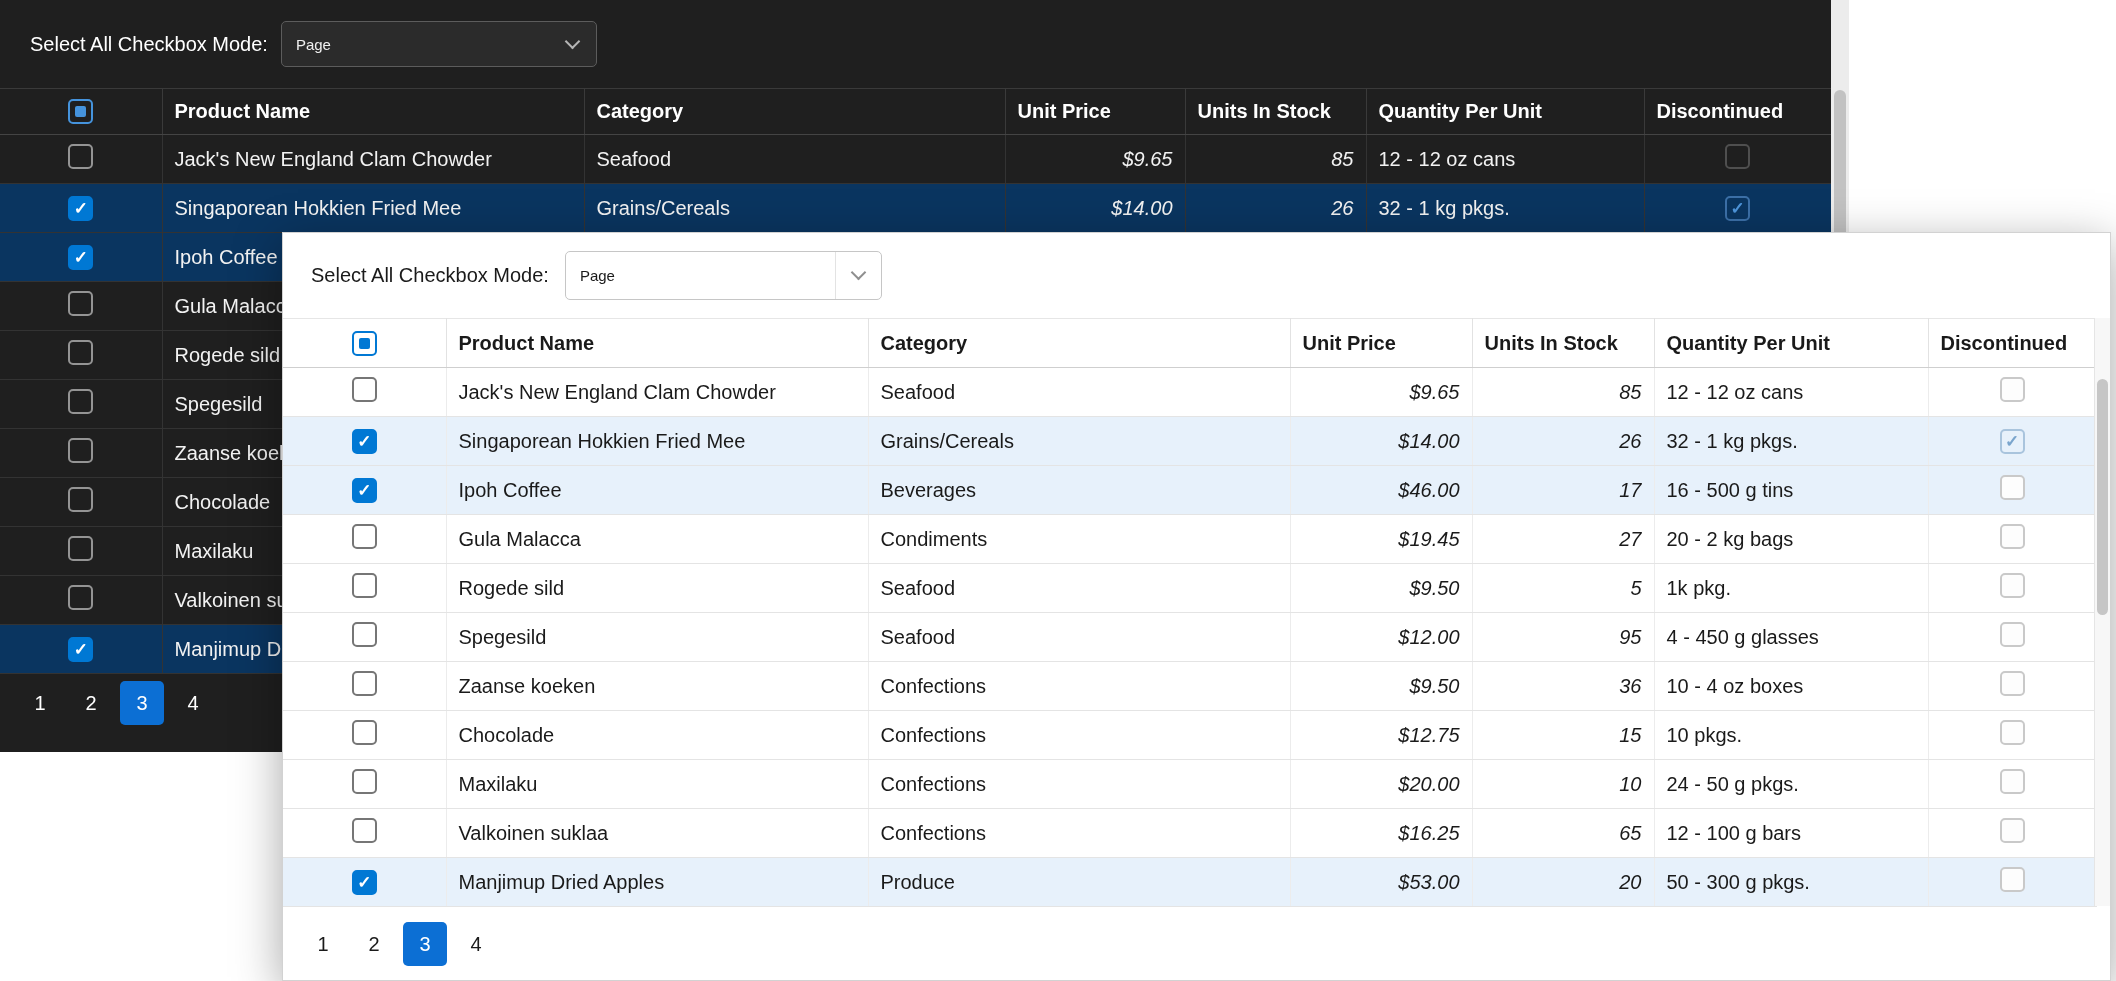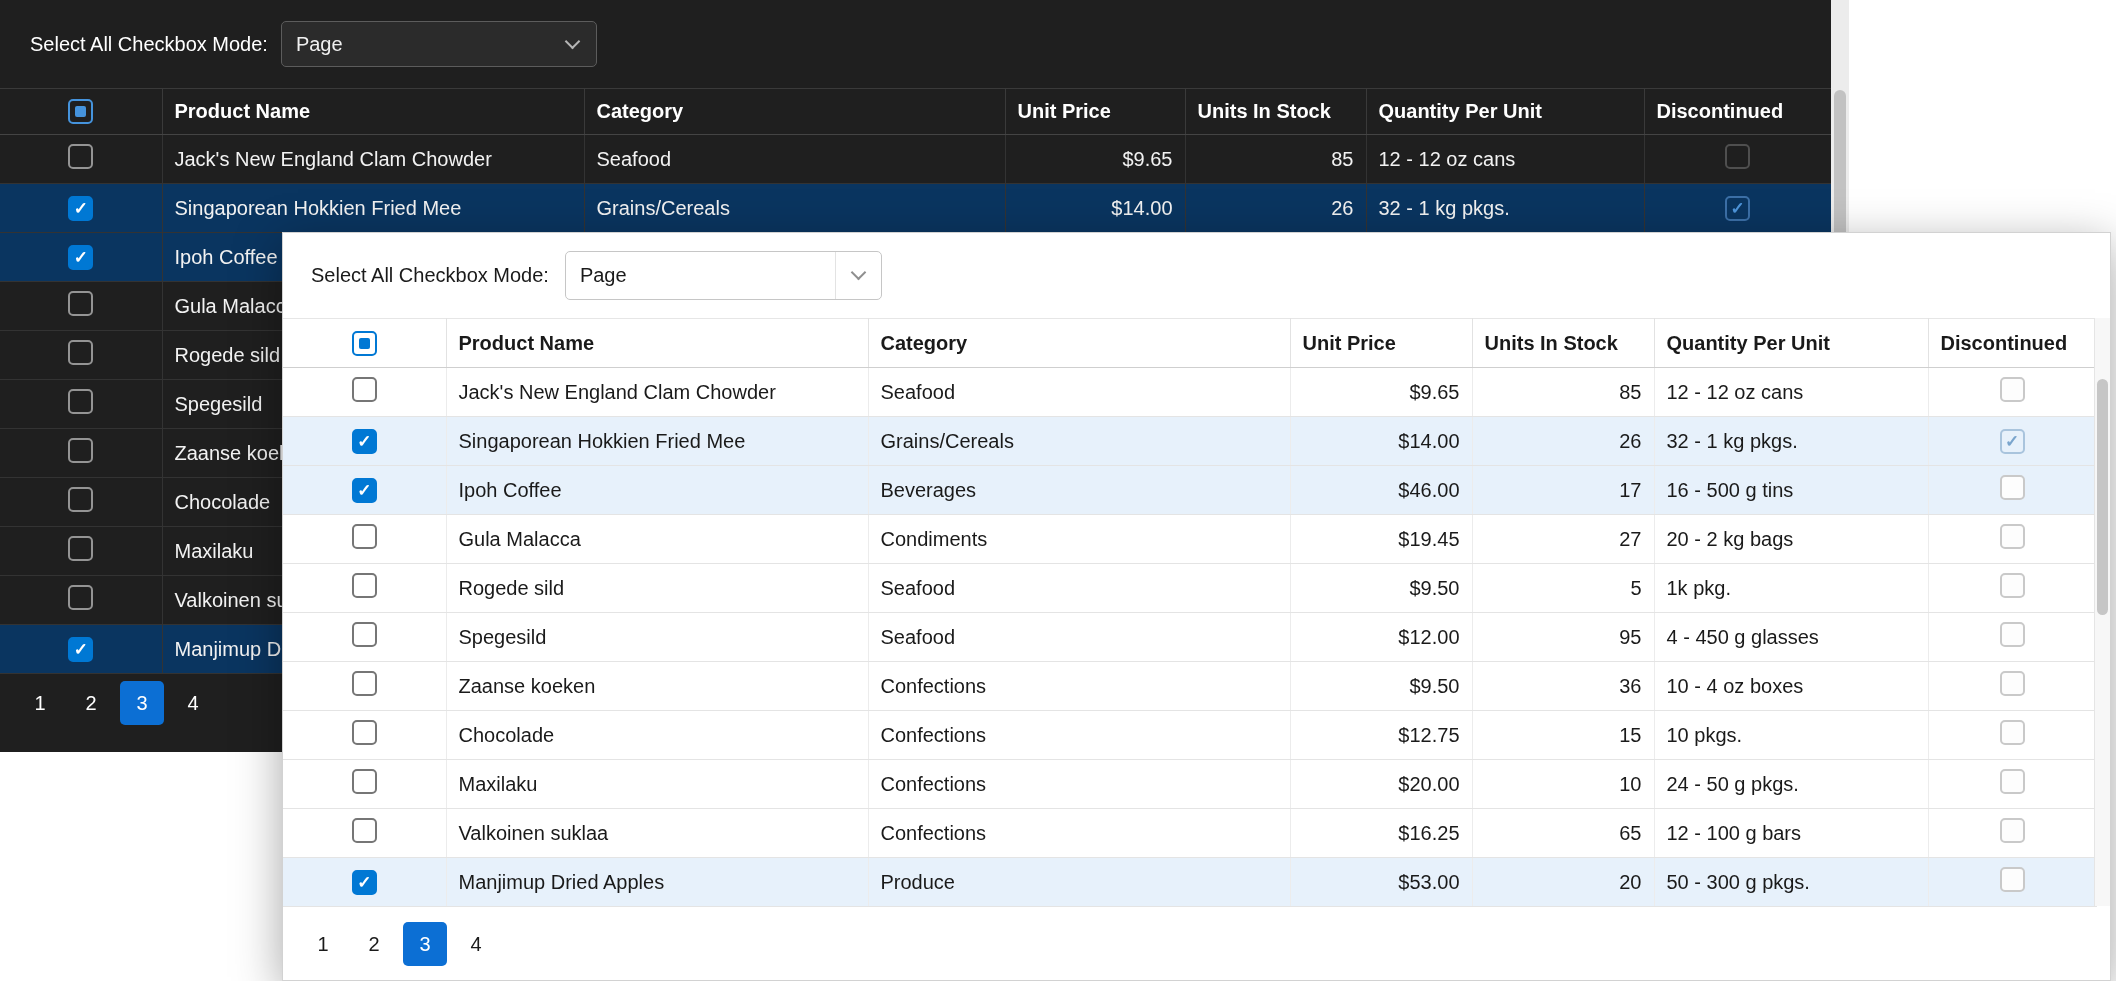--- a/index.html
+++ b/index.html
@@ -18,35 +18,35 @@
   .toolbar{display:flex;align-items:center;}
   .dark .toolbar{height:88px;padding-left:30px;gap:13px;}
   .light .toolbar{height:85px;padding-left:28px;gap:16px;}
   .tlabel{font-size:20px;}
   .dark .tlabel{color:#ffffff;}
   .light .tlabel{color:#1a1a1a;}
 
   .dd{display:flex;align-items:center;justify-content:space-between;border-radius:5px;cursor:default;}
   .dark .dd{width:316px;height:46px;background:#2b2b2b;border:1px solid #5c5c5c;}
   .light .dd{width:317px;height:49px;background:#ffffff;border:1px solid #c6c6c6;}
-  .dd .val{padding-left:14px;font-size:20px;}
+  .dd .val{padding-left:14px;font-size:15px;}
   .dark .dd .val{color:#f0f0f0;}
   .light .dd .val{color:#1a1a1a;}
   .dd .chevbox{width:46px;height:100%;display:flex;align-items:center;justify-content:center;}
   .light .dd .chevbox{border-left:1px solid #e3e3e3;}
   .chev{width:11px;height:11px;border-right:2px solid #8f8f8f;border-bottom:2px solid #8f8f8f;transform:rotate(45deg);margin-top:-6px;}
   .dark .chev{border-color:#b5b5b5;}
 
   
   table{border-collapse:collapse;table-layout:fixed;}
   #dark-table{width:1831px;border-top:1px solid #3a3a3a;}
   #light-table{width:1813px;border-top:1px solid #e6e6e6;}
   th{font-weight:700;font-size:20px;text-align:left;padding:0 12px;height:46px;vertical-align:middle;white-space:nowrap;overflow:hidden;}
   td{font-size:20px;padding:0 12px;height:49px;vertical-align:middle;white-space:nowrap;overflow:hidden;}
-  td.num{text-align:right;}
+  td.num{text-align:right;font-style:italic;}
   td.cbc,th.cbc{text-align:center;padding:0;}
   .light th{height:49px;}
 
   .dark th{color:#ffffff;border-right:1px solid #3a3a3a;border-bottom:1px solid #444444;background:#1f1f1f;}
   .dark td{color:#f2f2f2;border-right:1px solid #333333;border-bottom:1px solid #333333;background:#1f1f1f;}
   .dark tbody tr.sel td{background:#0a3560;}
 
   .light th{color:#1a1a1a;border-right:1px solid #e2e2e2;border-bottom:1px solid #cfcfcf;background:#ffffff;}
   .light td{color:#1a1a1a;border-right:1px solid #ececec;border-bottom:1px solid #e4e4e4;background:#ffffff;}
   .light tbody tr.sel td{background:#e7f1fb;}

